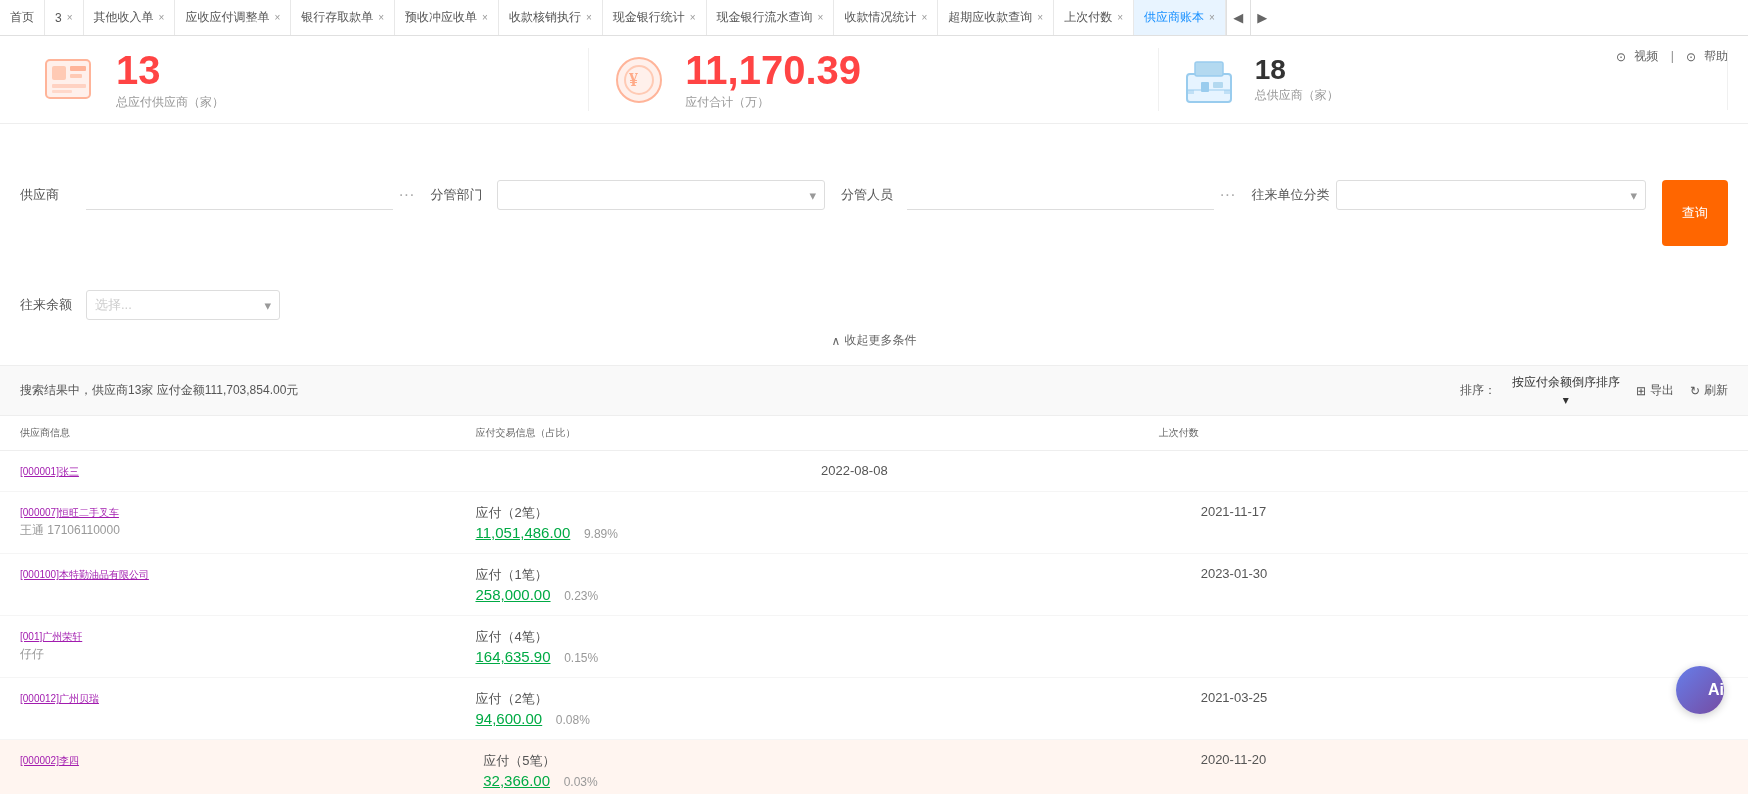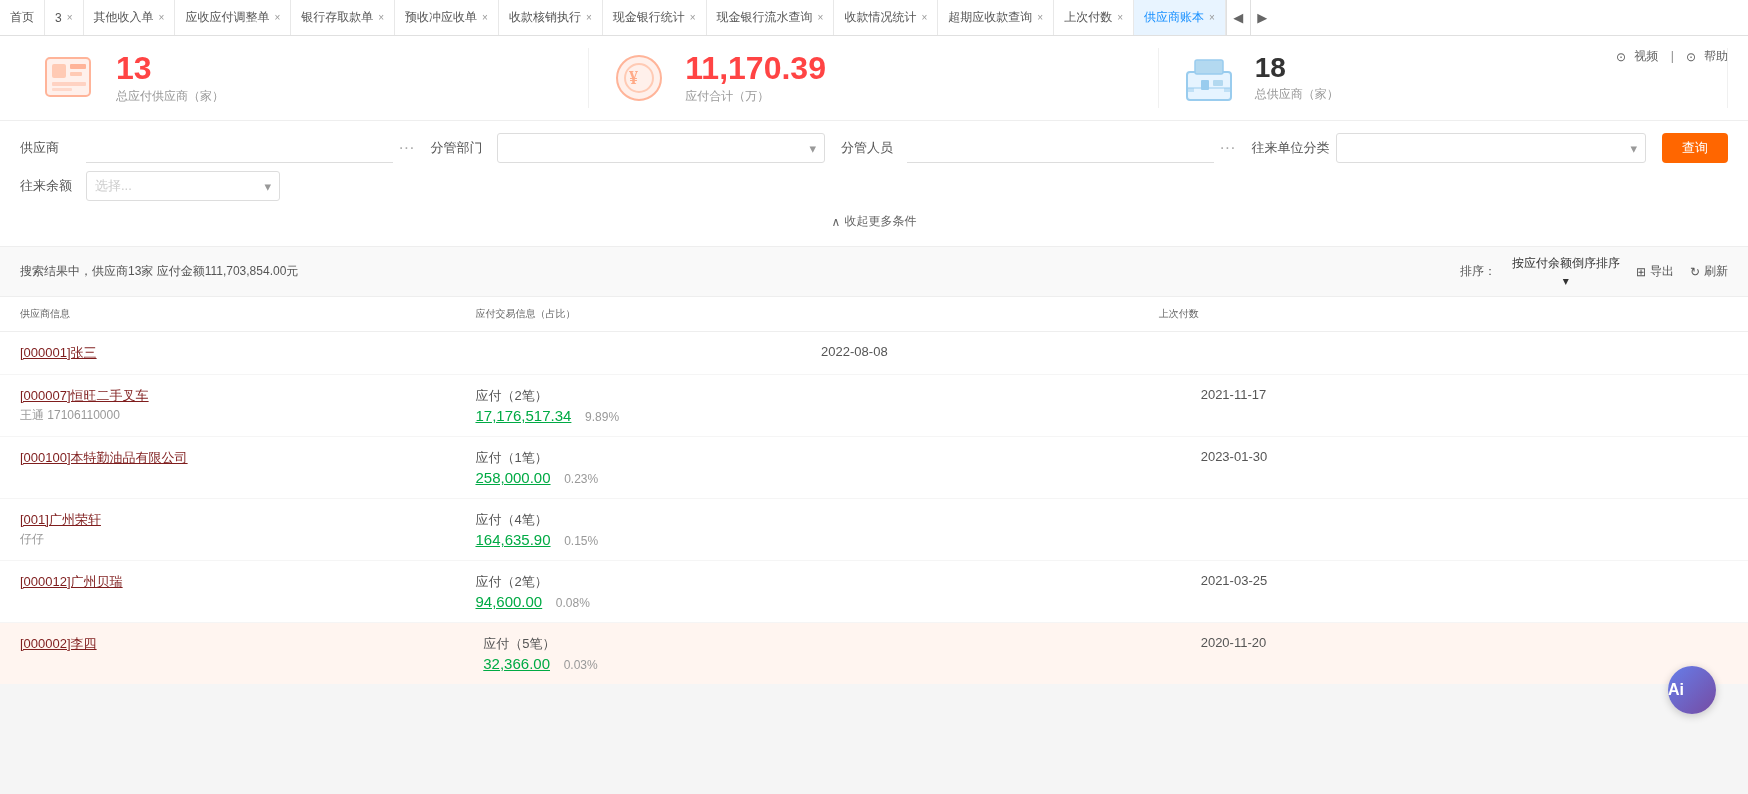--- a/index.html
+++ b/index.html
@@ -63,21 +63,21 @@
       height: 60px;
       margin-right: 16px;
       flex-shrink: 0;
       display: flex;
       align-items: center;
       justify-content: center;
     }
     .stat-icon svg { width: 56px; height: 56px; }
     .stat-content {}
     .stat-number {
-      font-size: 32px;
+      font-size: 40px;
       font-weight: bold;
       color: #ff4444;
       line-height: 1.1;
     }
     .stat-label {
       font-size: 12px;
       color: #999;
       margin-top: 2px;
     }
     .top-right-links {
@@ -96,20 +96,21 @@
     .filter-area {
       background: #fff;
       padding: 12px 20px;
       border-bottom: 1px solid #eee;
     }
     .filter-row {
       display: flex;
       align-items: flex-start;
       gap: 16px;
       margin-bottom: 8px;
+      margin-top: 44px;
     }
     .filter-row:last-child { margin-bottom: 0; }
     .filter-item {
       display: flex;
       align-items: center;
       gap: 6px;
       flex: 1;
     }
     .filter-label {
       font-size: 13px;
@@ -147,21 +148,21 @@
       align-items: center;
       color: #aaa;
       font-size: 16px;
       cursor: pointer;
     }
     .search-btn {
       background: #ff6600;
       color: #fff;
       border: none;
       border-radius: 4px;
-      padding: 6px 20px;
+      padding: 24px 20px;
       cursor: pointer;
       font-size: 13px;
       white-space: nowrap;
     }
     .collapse-btn {
       display: flex;
       align-items: center;
       justify-content: center;
       gap: 4px;
       color: #666;
@@ -228,24 +229,24 @@
       padding: 12px 20px;
       border-bottom: 1px solid #f5f5f5;
       align-items: flex-start;
       background: #fff;
       transition: background 0.2s;
       cursor: pointer;
     }
     .table-row.highlighted { background: #fff5f0; gap: 39px; }
 
     .supplier-link {
-      color: #7f1d1d;
+      color: #a21caf;
       text-decoration: underline;
       cursor: pointer;
-      font-size: 13px;
+      font-size: 10px;
     }
     .supplier-sub {
       font-size: 12px;
       color: #999;
       margin-top: 2px;
     }
     .transaction-title {
       font-size: 13px;
       color: #555;
       margin-bottom: 2px;
@@ -264,30 +265,30 @@
     }
 
     .last-payment-date {
       font-size: 13px;
       color: #555;
       margin-left: 42px;
     }
 
     .ai-badge {
       position: fixed;
-      right: 32px;
+      right: 24px;
       bottom: 80px;
       background: linear-gradient(135deg, #667eea 0%, #764ba2 100%);
       color: #fff;
       border-radius: 50%;
       width: 48px;
       height: 48px;
       display: flex;
       align-items: center;
-      justify-content: flex-start;
+      justify-content: flex-end;
       font-size: 16px;
       font-weight: bold;
       cursor: pointer;
       box-shadow: 0 2px 8px rgba(0,0,0,0.2);
     }
   </style>
 </head>
 <body>
 
 <div class="top-nav">
@@ -504,21 +505,21 @@
         <div>
           <span class="supplier-link">[000007]恒旺二手叉车</span>
         </div>
         <div class="supplier-sub">王通  17106110000</div>
       </div>
       <div class="col-transaction">
         <div class="transaction-title">
           应付（2笔）
         </div>
         <div>
-          <span class="transaction-amount">17,176,517.34</span>
+          <span class="transaction-amount">11,051,486.00</span>
           <span class="transaction-percent">9.89%</span>
         </div>
       </div>
       <div class="col-last-payment">
         <span class="last-payment-date">2021-11-17</span>
       </div>
       <div class="col-extra"></div>
     </div>
       <div class="table-row">
       <div class="col-supplier">

